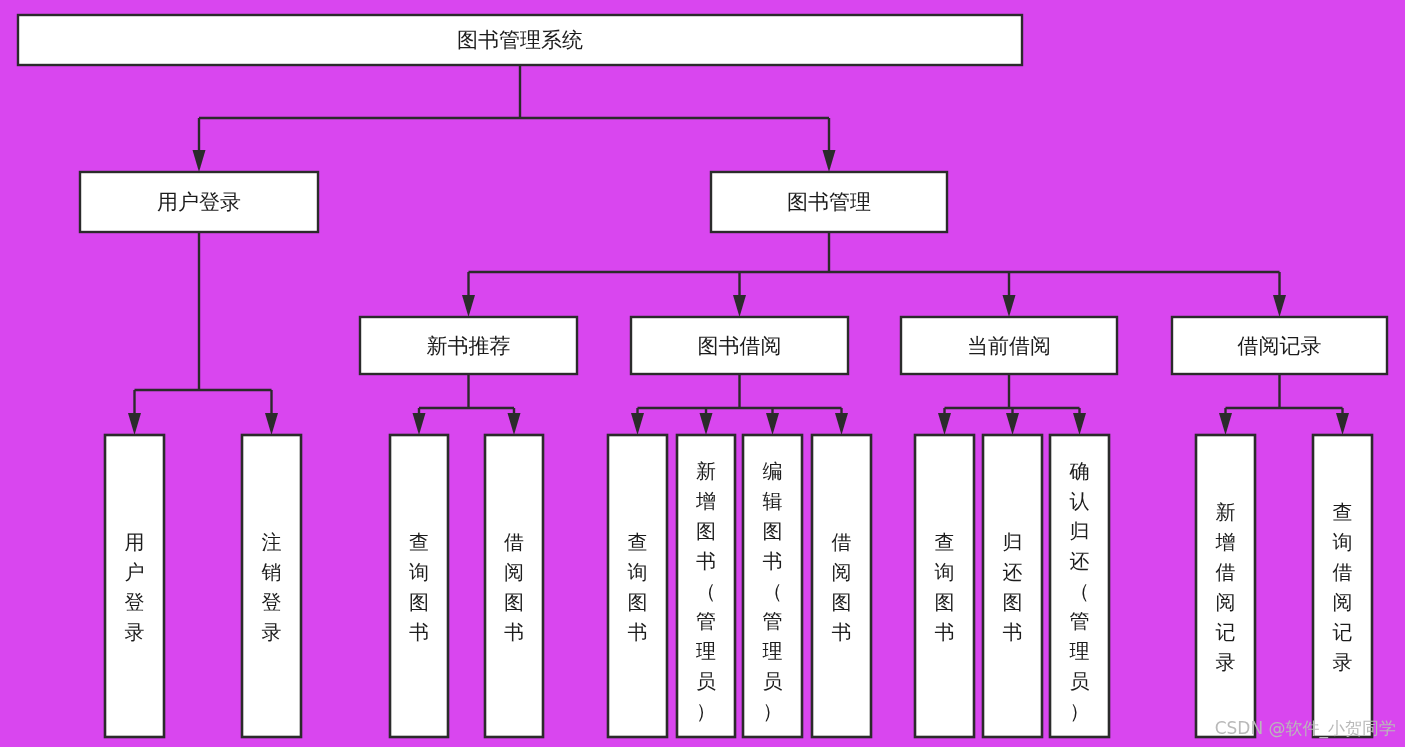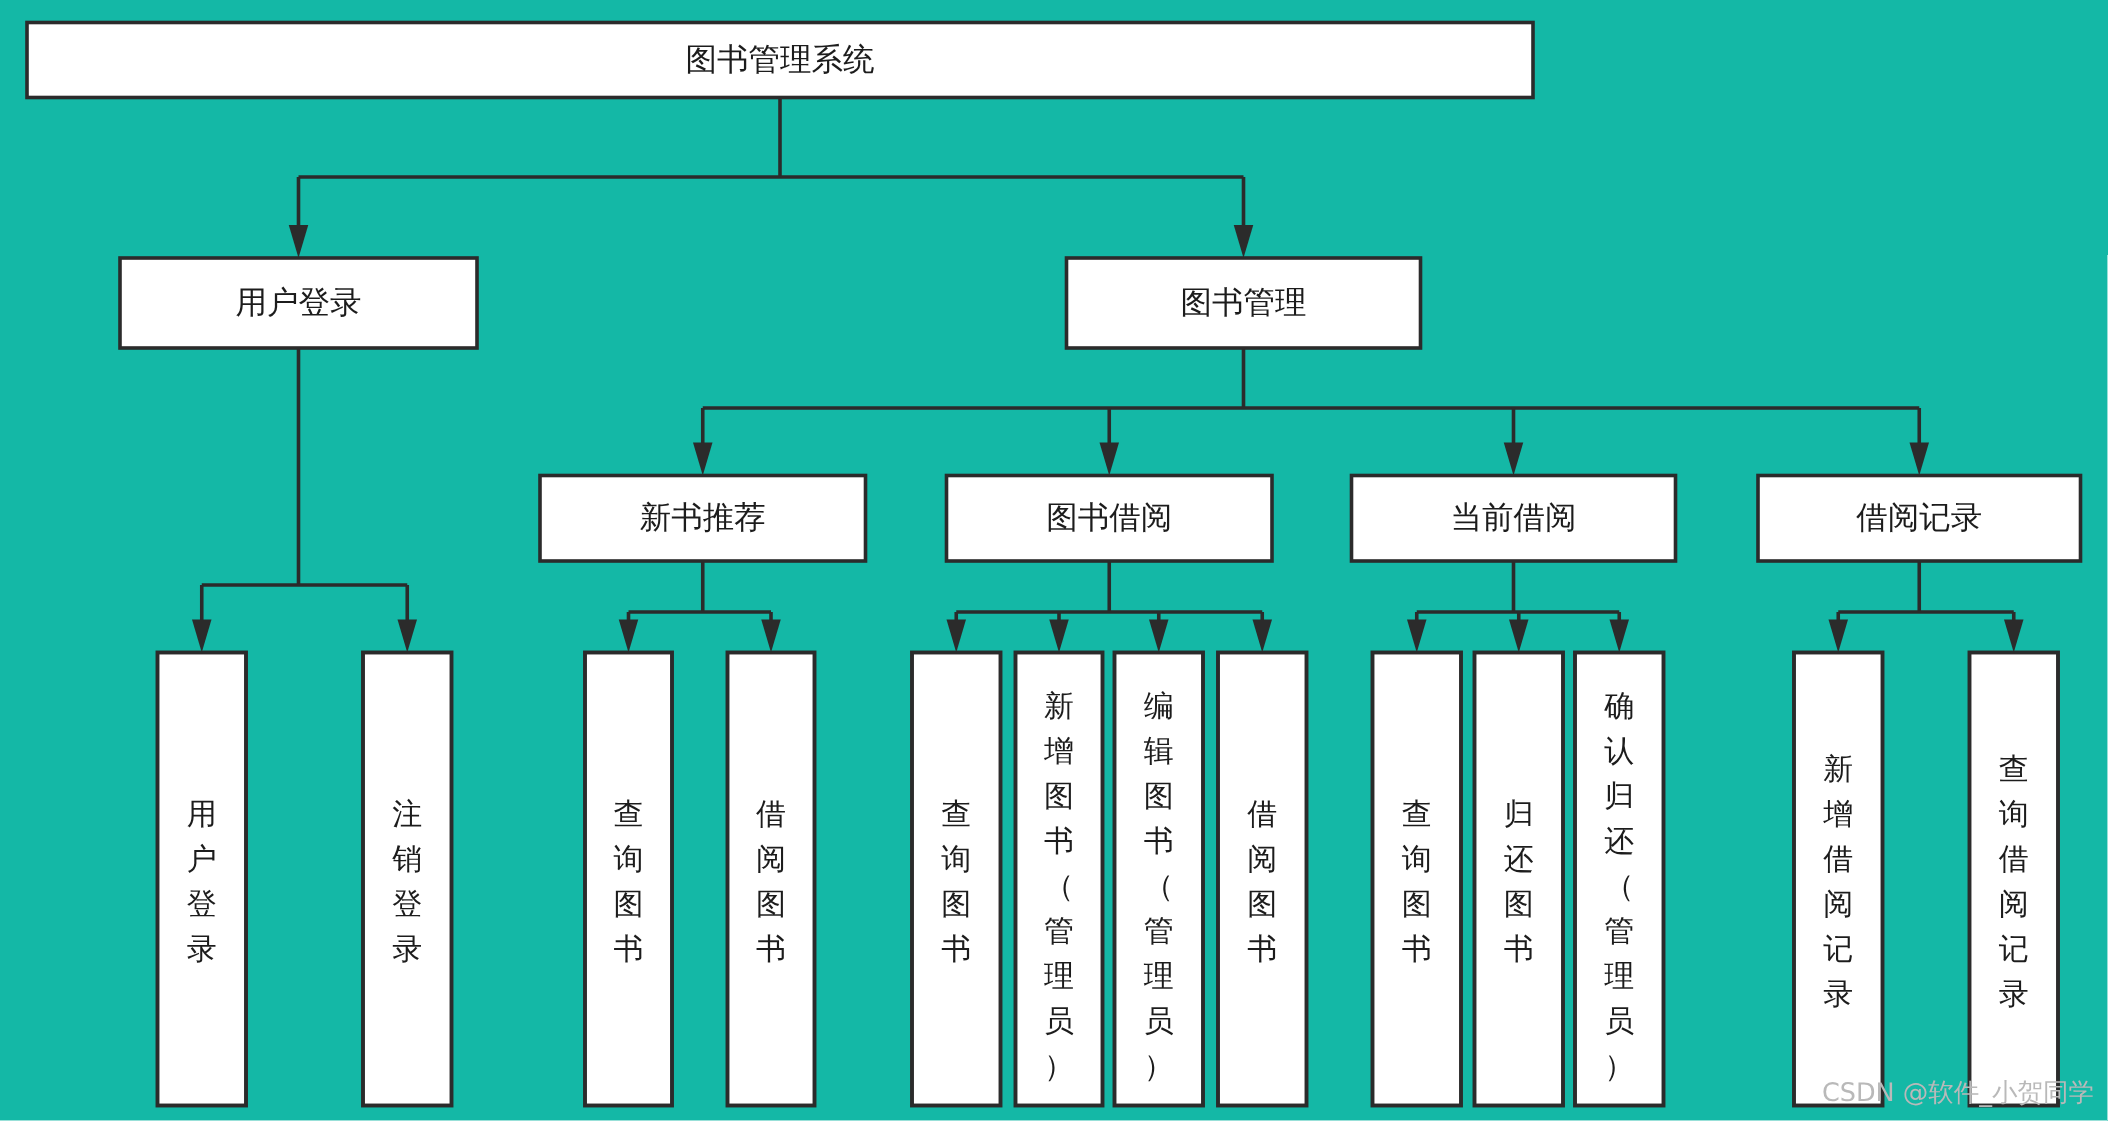--- a/index.html
+++ b/index.html
@@ -8,21 +8,21 @@
     padding: 0;
     background: #ffffff;
   }
   body {
     font-family: "DejaVu Sans", "Liberation Sans", sans-serif;
   }
   #diagram-root {
     position: relative;
     width: 1405px;
     height: 747px;
-    background: #14b8a6;
+    background: #d946ef;
     overflow: hidden;
   }
   svg.diagram-canvas {
     position: absolute;
     left: 0;
     top: 0;
     width: 1405px;
     height: 747px;
     display: block;
   }

